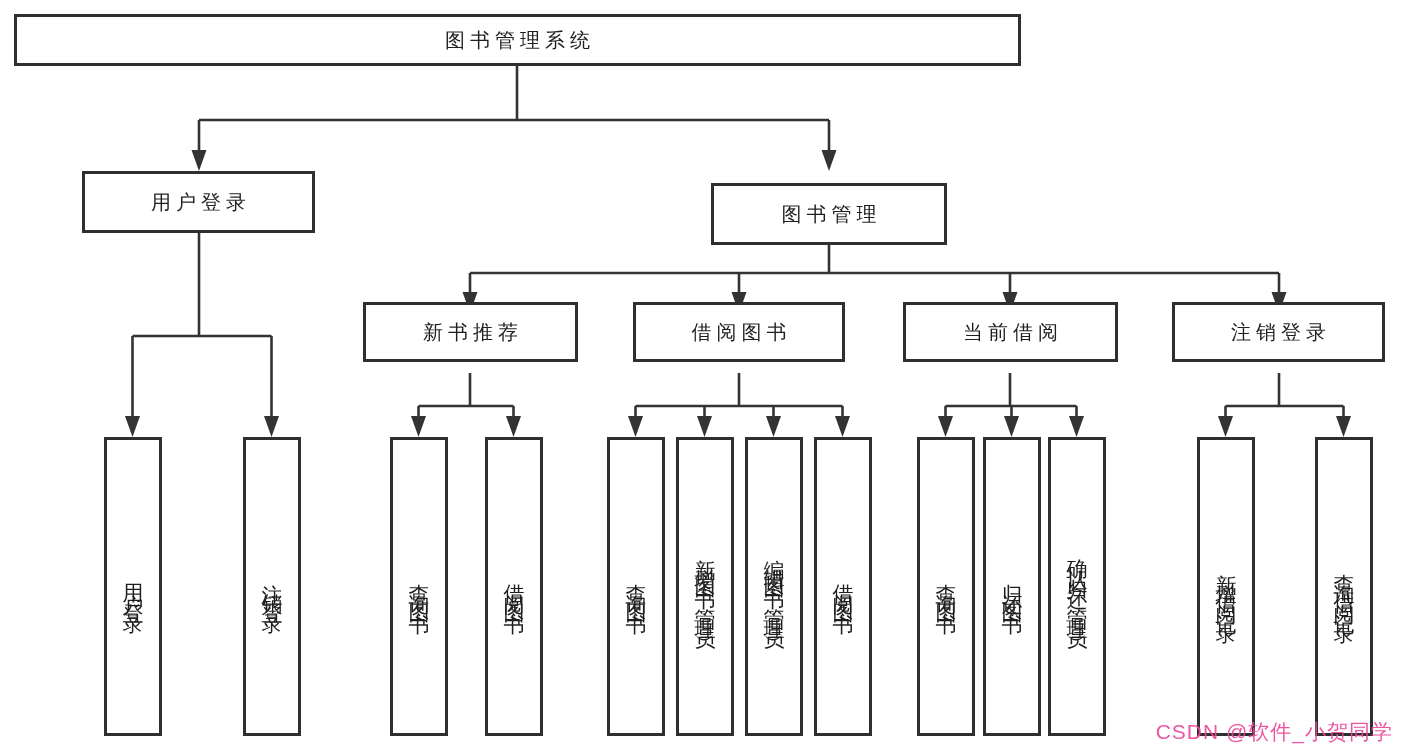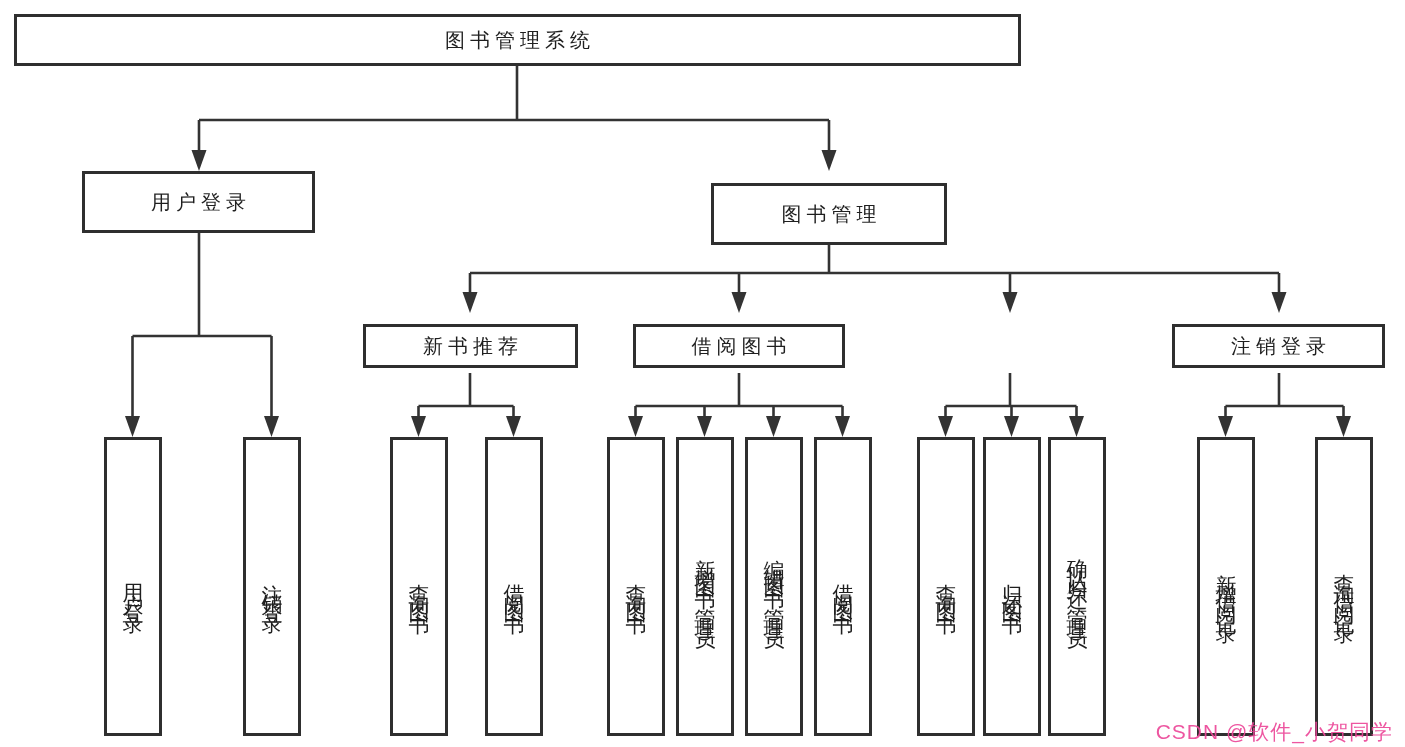--- a/index.html
+++ b/index.html
@@ -43,21 +43,21 @@
     font-size: 21px;
     letter-spacing: 10px;
     white-space: nowrap;
   }
   
   .n-root   { left: 14px;  top: 14px;  width: 1007px; height: 52px; }
   
   .n-login  { left: 82px;  top: 171px; width: 233px; height: 62px; }
   .n-mgmt   { left: 711px; top: 171px; width: 236px; height: 62px; margin-top: 12px; }
   
-  .n-l3 { top: 324px; height: 44px; }
+  .n-l3 { top: 302px; height: 60px; }
   .n-recommend { left: 363px;  width: 215px; }
   .n-borrow    { left: 633px;  width: 212px; }
   .n-current   { left: 903px;  width: 215px; }
   .n-records   { left: 1172px; width: 213px; }
   
   .leaf { top: 437px; width: 58px; height: 299px; }
   .lf-1  { left: 104px; }
   .lf-2  { left: 243px; }
   .lf-3  { left: 390px; }
   .lf-4  { left: 485px; }
@@ -140,20 +140,23 @@
   <div class="box h-box n-mgmt">
     <span class="label">图书管理</span>
   </div>
 
   <div class="box h-box n-l3 n-recommend">
     <span class="label">新书推荐</span>
   </div>
   <div class="box h-box n-l3 n-borrow">
     <span class="label">借阅图书</span>
   </div>
+  <div class="box h-box n-l3 n-current">
+    <span class="label">当前借阅</span>
+  </div>
   <div class="box h-box n-l3 n-records">
     <span class="label">注销登录</span>
   </div>
 
   <div class="box v-box leaf lf-1">
     <span class="label">用户登录</span>
   </div>
   <div class="box v-box leaf lf-2">
     <span class="label">注销登录</span>
   </div>

